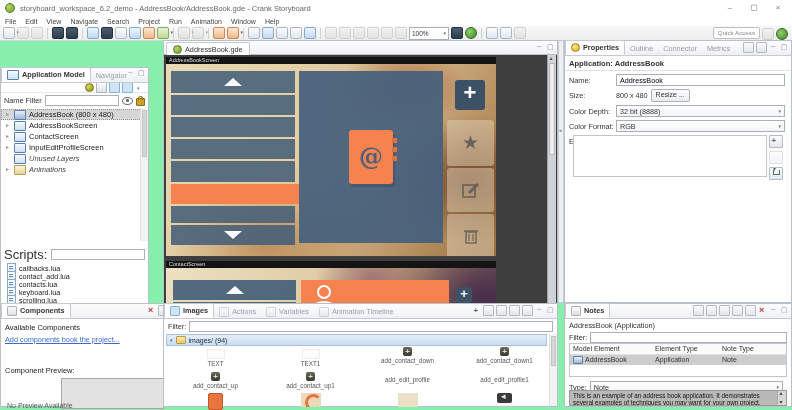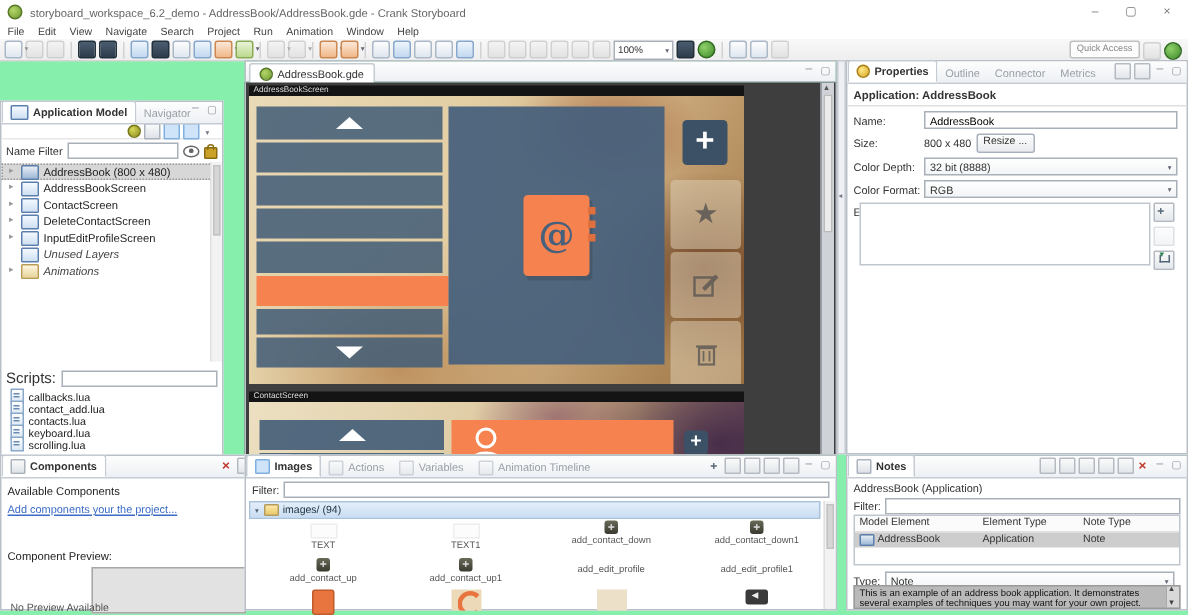--- a/index.html
+++ b/index.html
@@ -275,43 +275,38 @@
         <span class="lbl">AddressBookScreen</span>
       </div>
       <div class="tree-item">
         <span class="tw">▸</span>
           <span class="nico"></span>
         <span class="lbl">ContactScreen</span>
       </div>
       <div class="tree-item">
         <span class="tw">▸</span>
           <span class="nico"></span>
-        <span class="lbl">DeleteContactScreen</span>
-      </div>
-      <div class="tree-item">
-        <span class="tw">▸</span>
-          <span class="nico"></span>
         <span class="lbl">InputEditProfileScreen</span>
       </div>
       <div class="tree-item em">
         <span class="tw"> </span>
           <span class="nico"></span>
         <span class="lbl">Unused Layers</span>
       </div>
       <div class="tree-item em">
         <span class="tw">▸</span>
           <span class="nico anim"></span>
         <span class="lbl">Animations</span>
       </div>
       <div class="vscroll">
           <div class="thumb"></div>
         </div>
     </div>
     <div class="scripts-row">
-      <label style="font-size:10px;">Scripts:</label>
+      <label style="font-size:13px;">Scripts:</label>
       <input class="tinput" style="">
     </div>
     <div>
       <div class="script-item">
         <span class="sico"></span>
         <span>callbacks.lua</span>
       </div>
       <div class="script-item">
         <span class="sico"></span>
         <span>contact_add.lua</span>
@@ -477,21 +472,21 @@
         <span>Components</span>
       </div>
       <div class="tbicons">
         <span class="mic u-x-red"></span>
         <span class="mic box"></span>
         <span class="mic u-min"></span>
         <span class="mic u-max"></span>
       </div>
     </div>
     <div style="padding:4px 4px 0;" class="bheader">Available Components</div>
-    <div style="padding:3px 4px 0;"><span class="linktext">Add components your the project...</span></div>
+    <div style="padding:3px 4px 0;"><span class="linktext">Add components book the project...</span></div>
     <div style="position:absolute;left:4px;top:62px;" class="bheader">Component Preview:</div>
     <div class="pvbox"></div>
     <div class="npa">No Preview Available</div>
   </div>
 
   <div class="panel" style="left:163px;top:303px;width:395px;height:104px;">
     <div class="tabbar">
       <div class="tab active">
         <span class="blueico" style="width:8px;height:8px;"></span>
         <span>Images</span>

